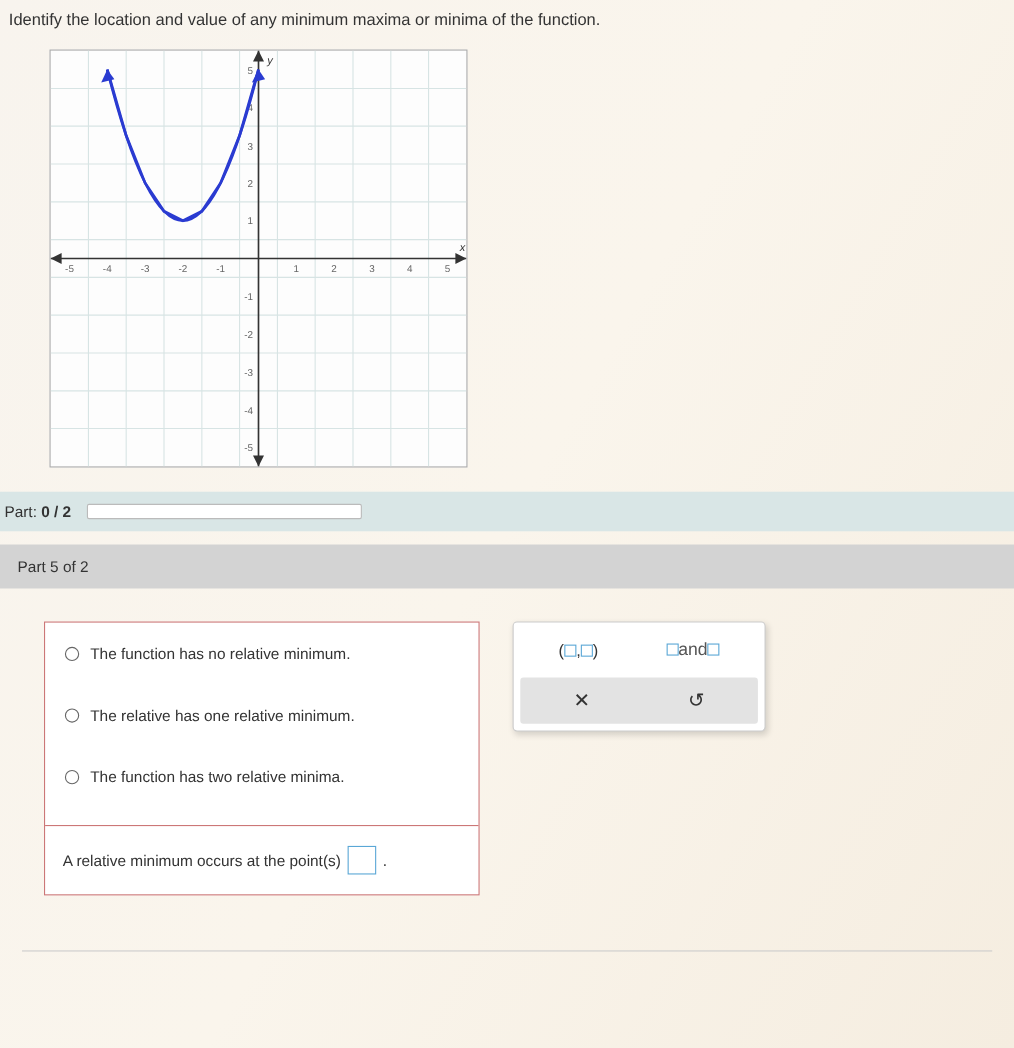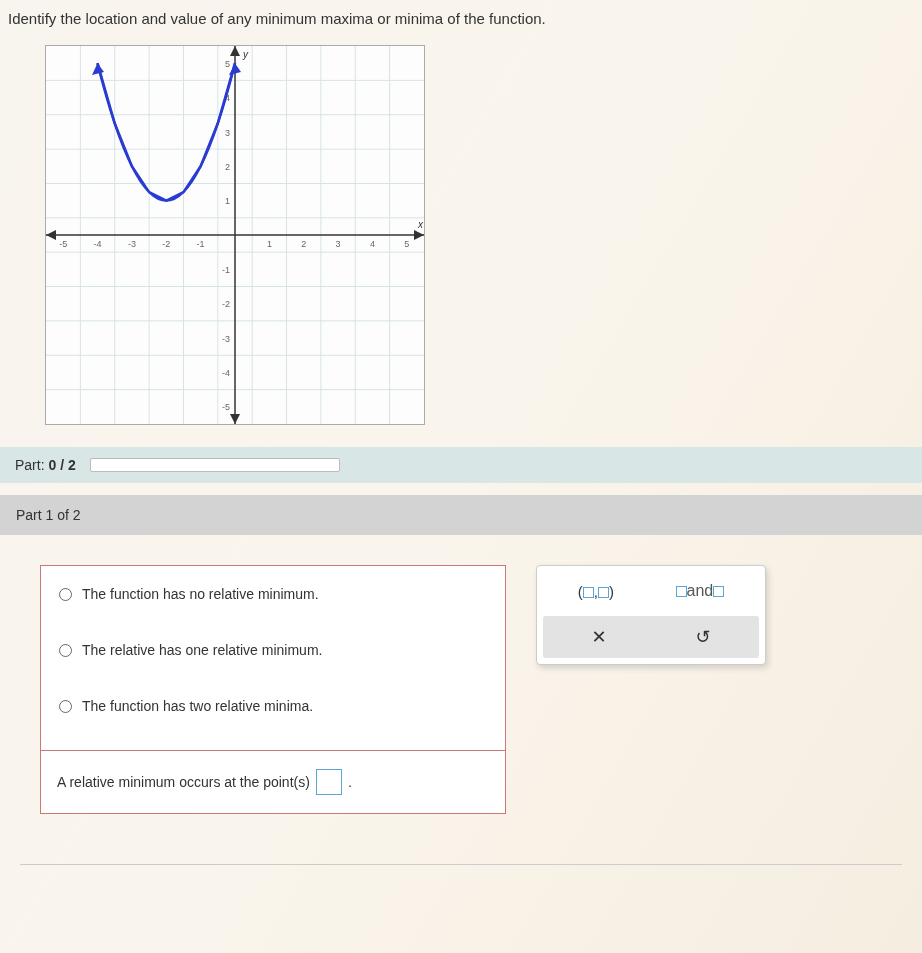--- a/index.html
+++ b/index.html
@@ -22,21 +22,21 @@
     margin: 4px 0 12px 45px;
     width: 380px;
     height: 380px;
     border: 1px solid #aaa;
     background: #fdfdfd;
     position: relative;
   }
   .graph-wrap svg { display:block; }
   .progress-bar-row {
     background: #d9e6e6;
-    padding: 10px 15px;
+    padding: 10px 4px;
     display: flex;
     align-items: center;
     gap: 14px;
     margin-top: 22px;
   }
   .progress-label { font-size: 14px; }
   .progress-track {
     width: 250px; height: 14px;
     background: #fff;
     border: 1px solid #bbb;
@@ -50,21 +50,21 @@
   }
   .answer-area {
     display: flex;
     gap: 30px;
     padding: 30px 40px;
     align-items: flex-start;
   }
   .options-panel {
     border: 1px solid #c77;
     background: #fff;
-    width: 466px;
+    width: 396px;
   }
   .option-row {
     padding: 20px 18px;
     display: flex;
     align-items: center;
     gap: 10px;
   }
   .radio {
     width: 13px; height: 13px; border-radius: 50%;
     border: 1.5px solid #666; flex-shrink: 0;
@@ -191,21 +191,21 @@
   </svg>
 </div>
 
 <div class="progress-bar-row">
   <span class="progress-label">
     Part: <b>0 / 2</b>
   </span>
   <div class="progress-track"></div>
 </div>
 
-<div class="part-header">Part 1 of 2</div>
+<div class="part-header">Part 5 of 2</div>
 
 <div class="answer-area">
   <div class="options-panel">
     <div class="option-row">
       <span class="radio"></span>
       <span>The function has no relative minimum.</span>
     </div>
     <div class="option-row">
       <span class="radio"></span>
       <span>The relative has one relative minimum.</span>

